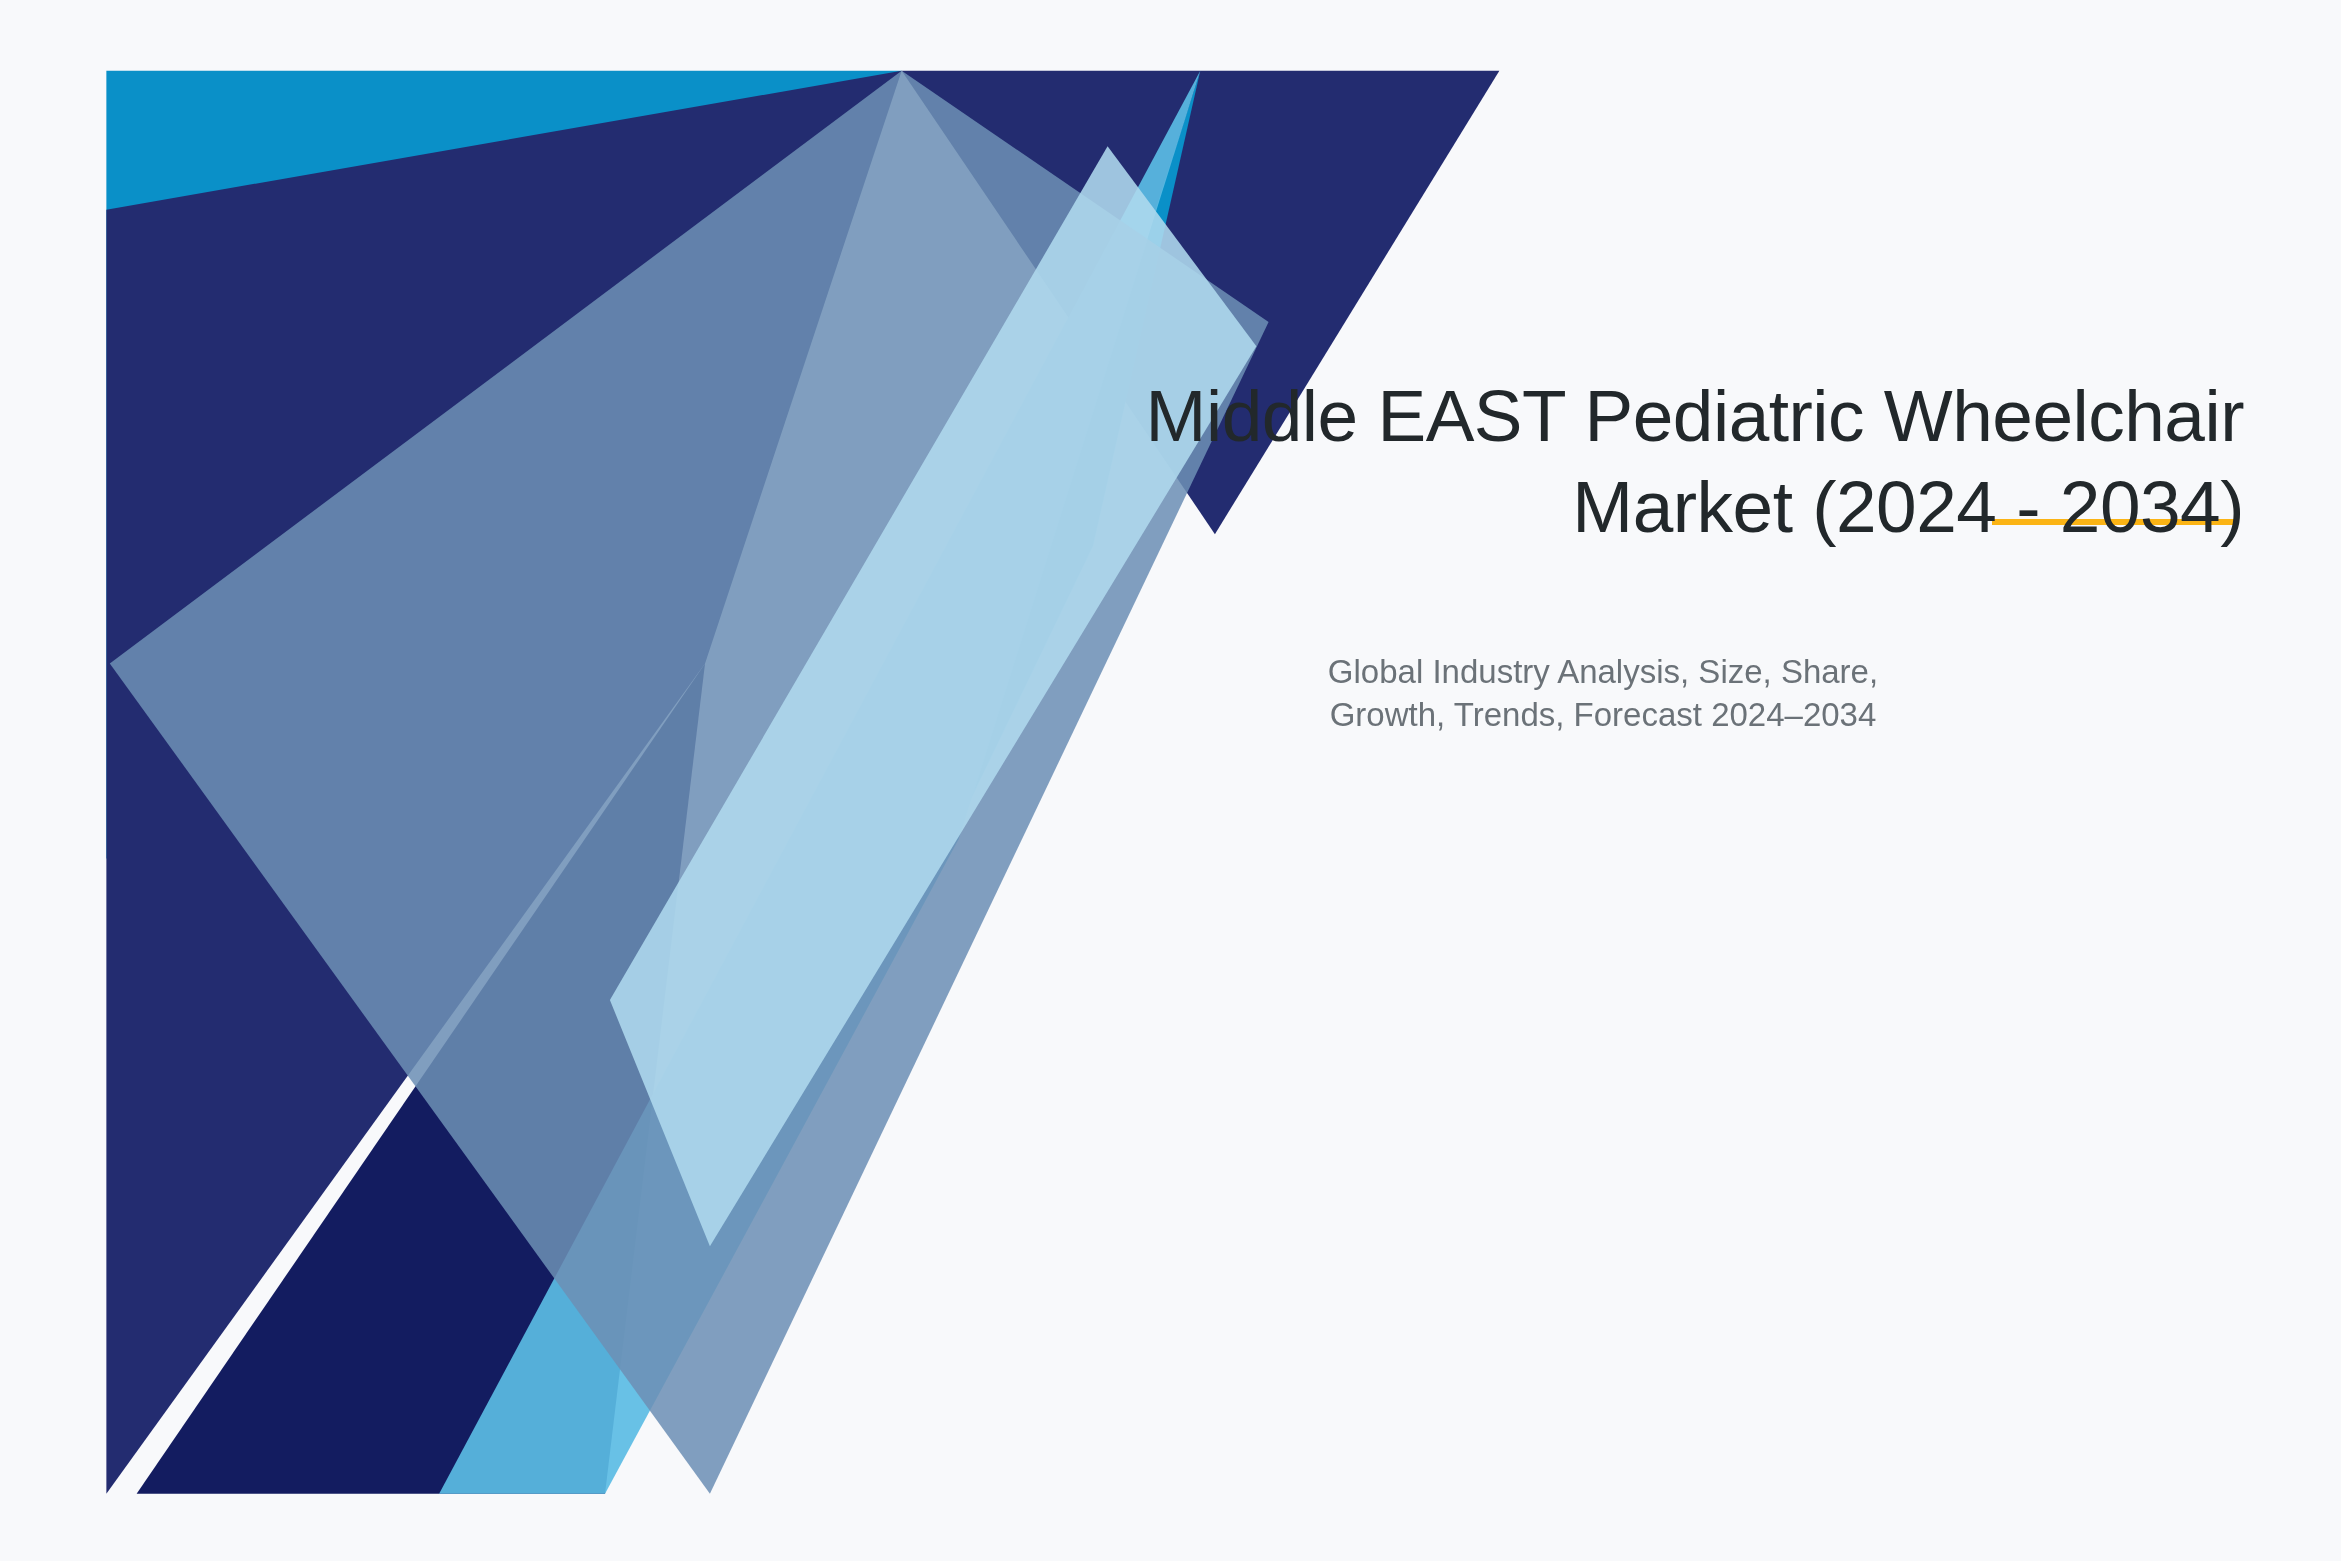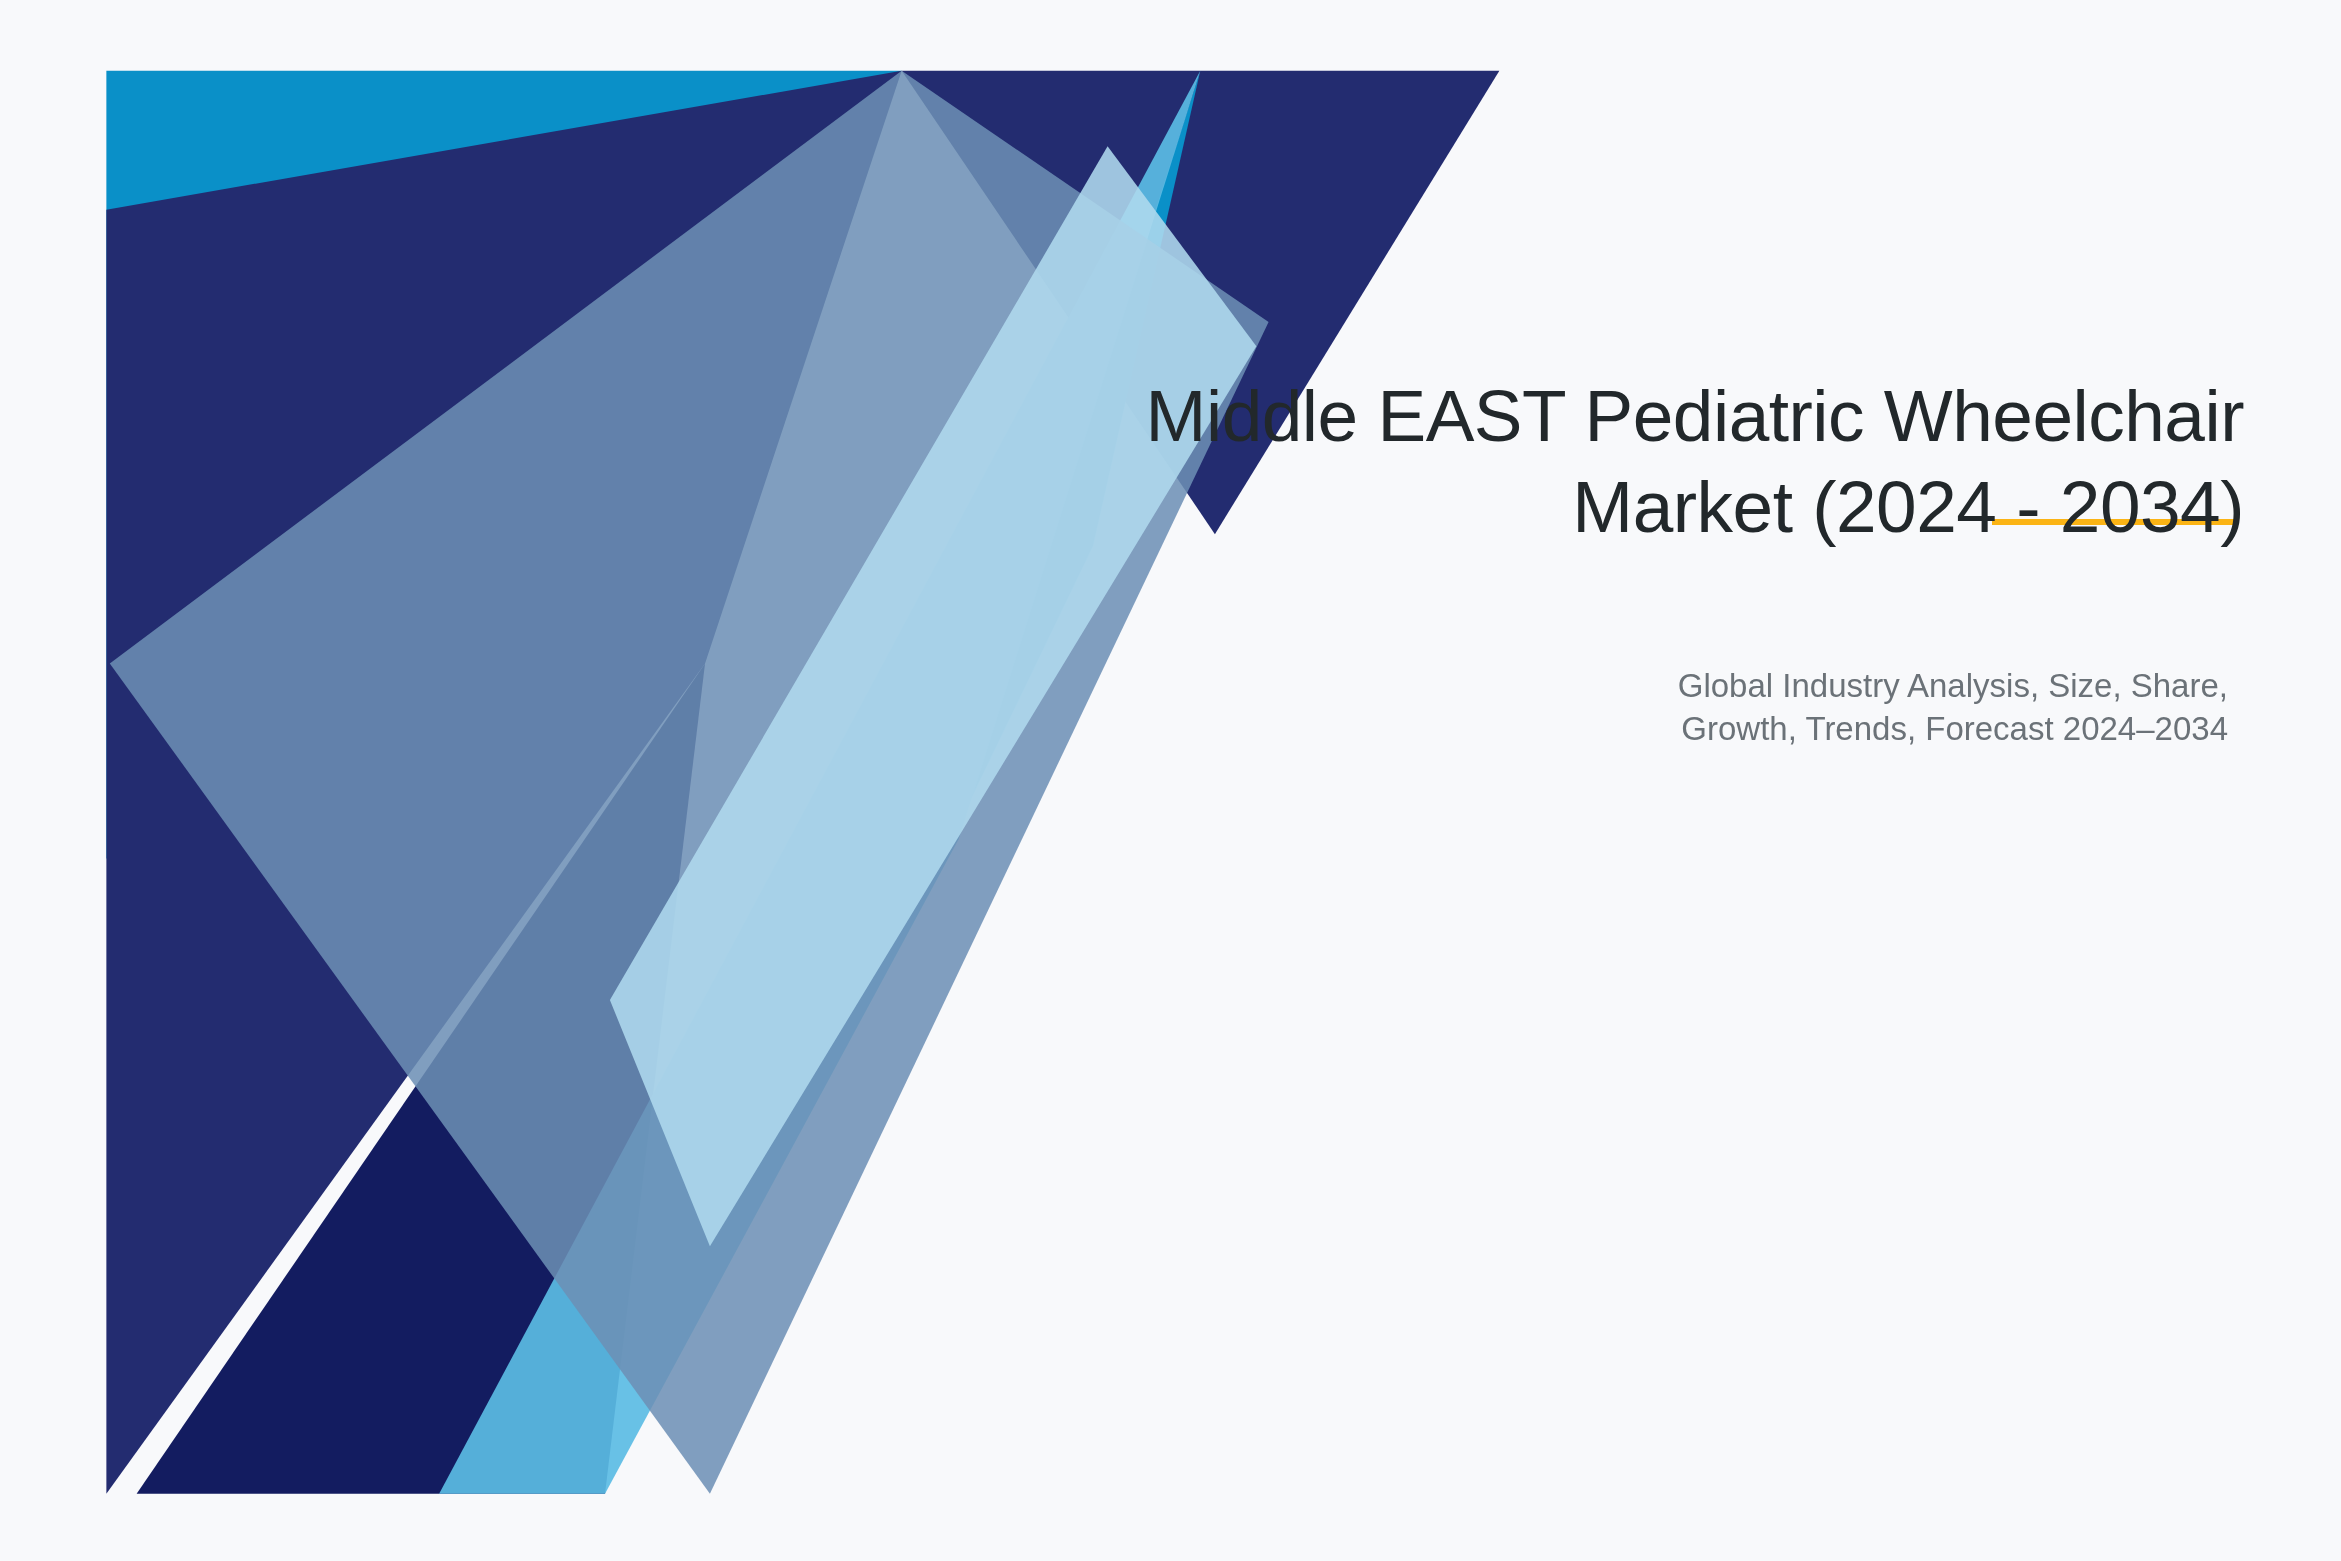--- a/index.html
+++ b/index.html
@@ -56,31 +56,31 @@
     position: absolute;
     z-index: 2;
     right: 5.9px;
     bottom: 27px;
     width: 246px;
     height: 6.3px;
     background: #FBB415;
     border-radius: 0.5px;
   }
   #subtitle {
-    margin: 16px;
+    margin: 2px;
     position: absolute;
     right: 0;
     top: 278px;
     width: 1278px;
     font-family: "Liberation Sans", sans-serif;
     font-weight: 400;
     font-size: 33px;
     line-height: 1.30;
     color: #6B7278;
-    text-align: right;
+    text-align: center;
     white-space: pre-line;
   }
 </style>
 </head>
 <body>
 
 <div id="cover">
 
   <svg id="artwork" viewBox="0 0 4800 3200" preserveAspectRatio="none" xmlns="http://www.w3.org/2000/svg">
     <rect x="0" y="0" width="4800" height="3200" fill="#F8F9FB"></rect>

